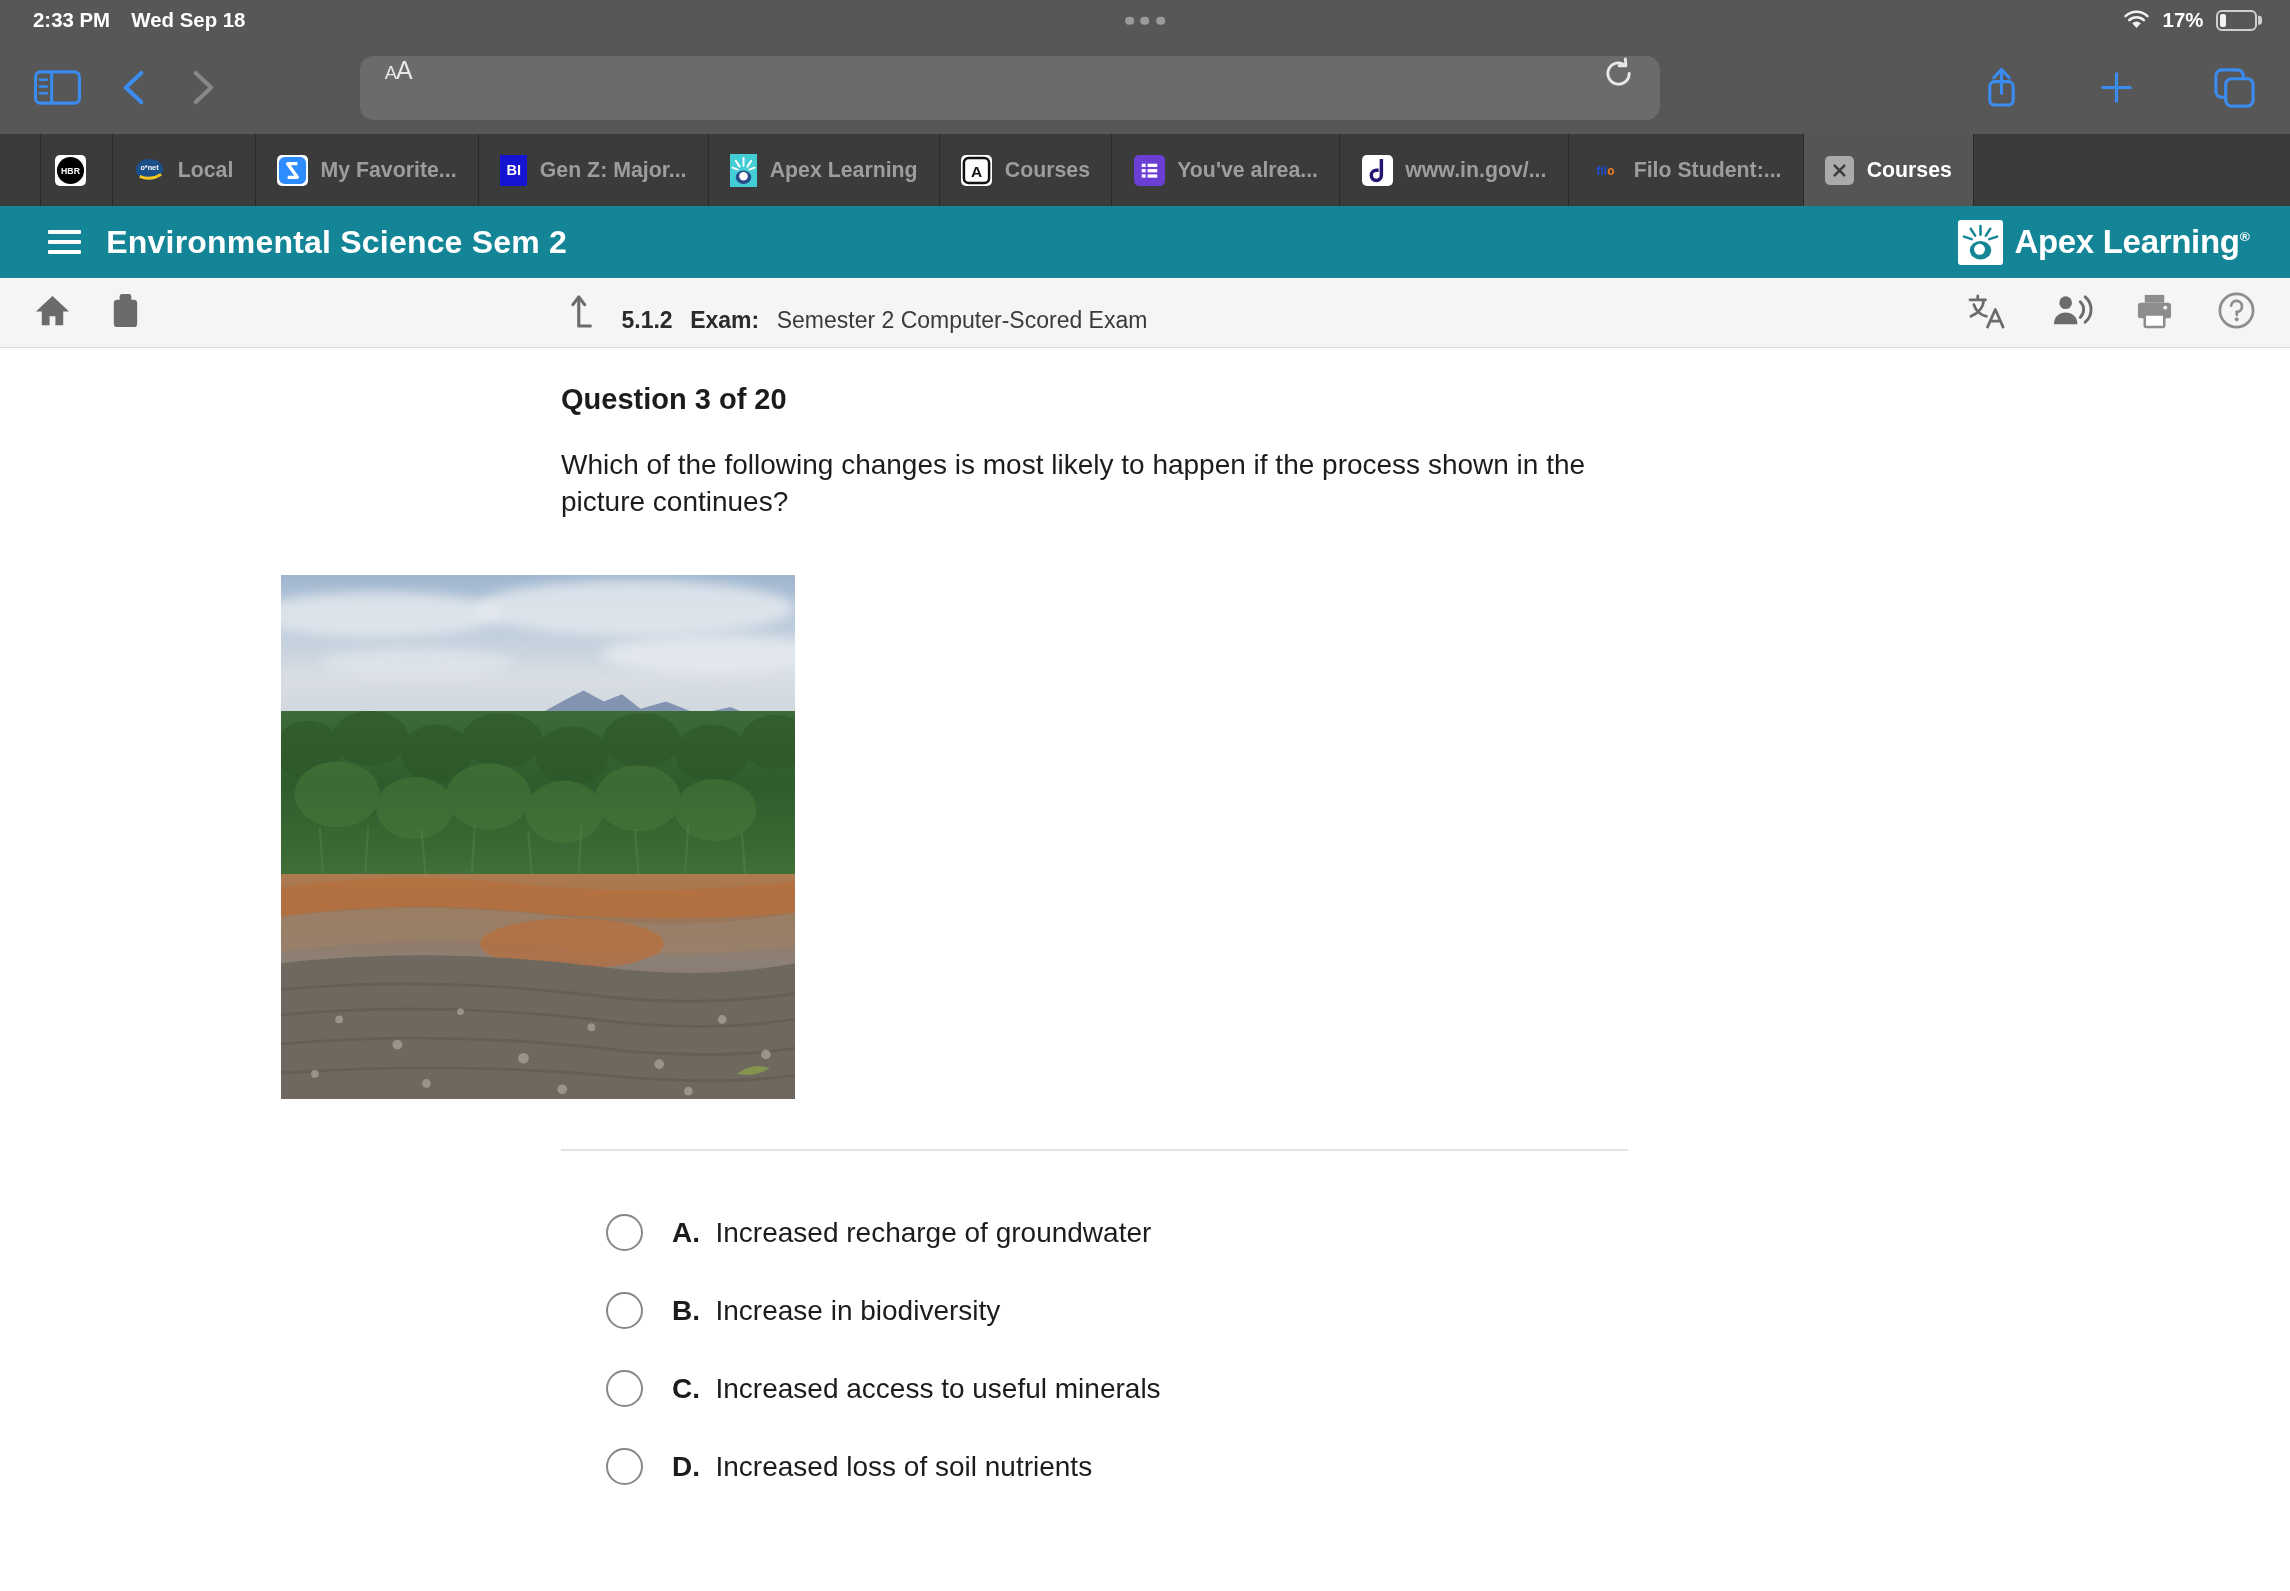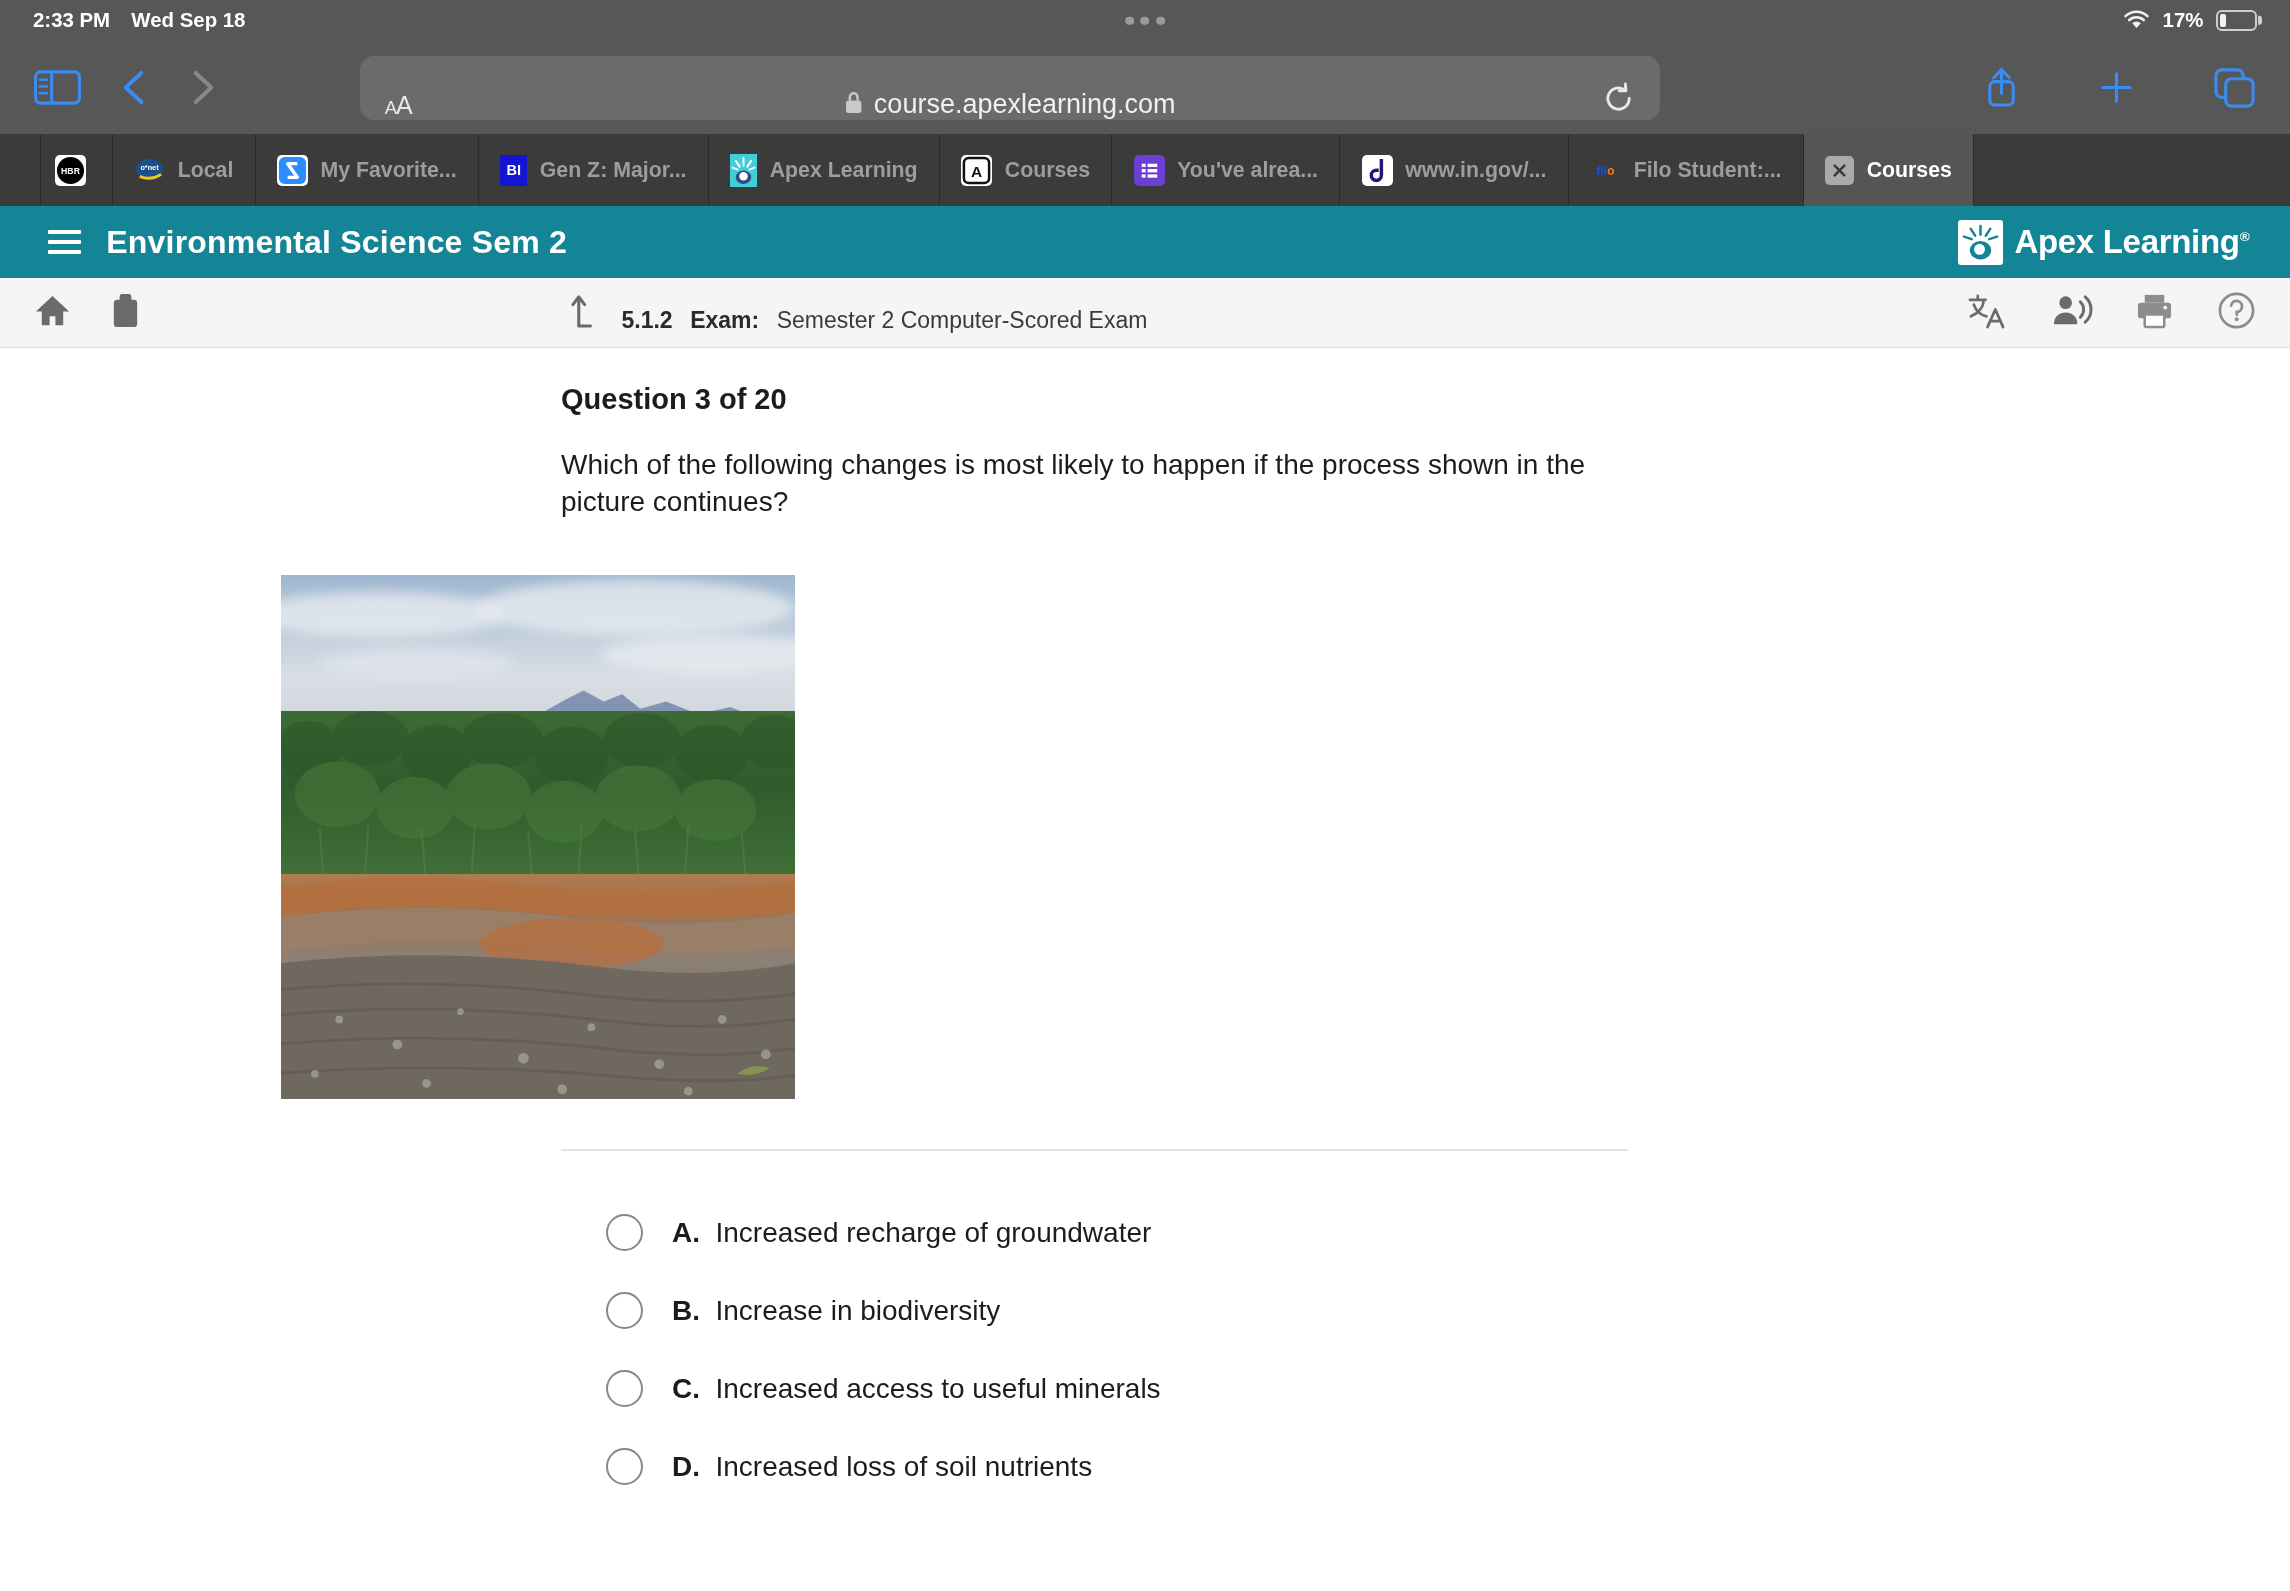--- a/index.html
+++ b/index.html
@@ -29,21 +29,21 @@
     border-radius:0 2.9px 2.9px 0; }
   .battery i{ display:block; height:100%; width:17%; background:#f2f2f2; border-radius:1.9px; }
 
   
   .safaribar{ height:93px; background:#575757; display:flex; align-items:center;
     padding:0 33px; gap:0; }
   .sfi{ display:flex; align-items:center; justify-content:center; cursor:default; }
   .nav-group{ display:flex; align-items:center; gap:37px; }
   .urlbar{
     flex:0 0 auto; width:1300px; height:64px; background:#6b6b6b; border-radius:13.6px;
-    display:flex; align-items:flex-end; padding:0 25px; margin:0 auto; position:relative;
+    display:flex; align-items:flex-start; padding:0 25px; margin:0 auto; position:relative;
   }
   .url-aa{ color:#e8e8e8; font-size:25px; letter-spacing:-1px; }
   .url-aa small{ font-size:18.4px; }
   .url-center{ position:absolute; left:0; right:0; display:flex; align-items:center;
     justify-content:center; gap:10.7px; pointer-events:none;}
   .url-text{ color:#f0f0f0; font-size:27px; }
   .url-reload{ margin-left:auto; color:#e8e8e8; }
   .right-group{ display:flex; align-items:center; gap:76px; margin-left:auto; padding-left:39px;}
 
   
@@ -169,29 +169,20 @@
     </span>
     <span class="sfi">
       <svg width="31" height="41" viewBox="0 0 32 42">
         <polyline points="9,6 25,21 9,36" stroke="#888888" stroke-width="4.2" fill="none" stroke-linecap="round" stroke-linejoin="round"></polyline>
       </svg>
     </span>
   </div>
 
   <div class="urlbar">
     <span class="url-aa"><small>A</small>A</span>
-    <span class="url-center">
-      <span>
-        <svg width="19.4" height="25" viewBox="0 0 20 26">
-          <rect x="2" y="11" width="16" height="13" rx="2.5" fill="#c9c9c9"></rect>
-          <path d="M6 11 V7.5 a4 4 0 0 1 8 0 V11" stroke="#c9c9c9" stroke-width="2.6" fill="none"></path>
-        </svg>
-      </span>
-      <span class="url-text">course.apexlearning.com</span>
-    </span>
     <span class="url-reload">
       <svg width="31" height="35" viewBox="0 0 32 36">
         <path d="M26 18 a11 11 0 1 1 -4.2 -8.6" stroke="#e8e8e8" stroke-width="3" fill="none" stroke-linecap="round"></path>
         <polyline points="22,3 22.6,10 15.6,10" stroke="#e8e8e8" stroke-width="3" fill="none" stroke-linecap="round" stroke-linejoin="round"></polyline>
       </svg>
     </span>
   </div>
 
   <div class="right-group">
     <span class="sfi">

